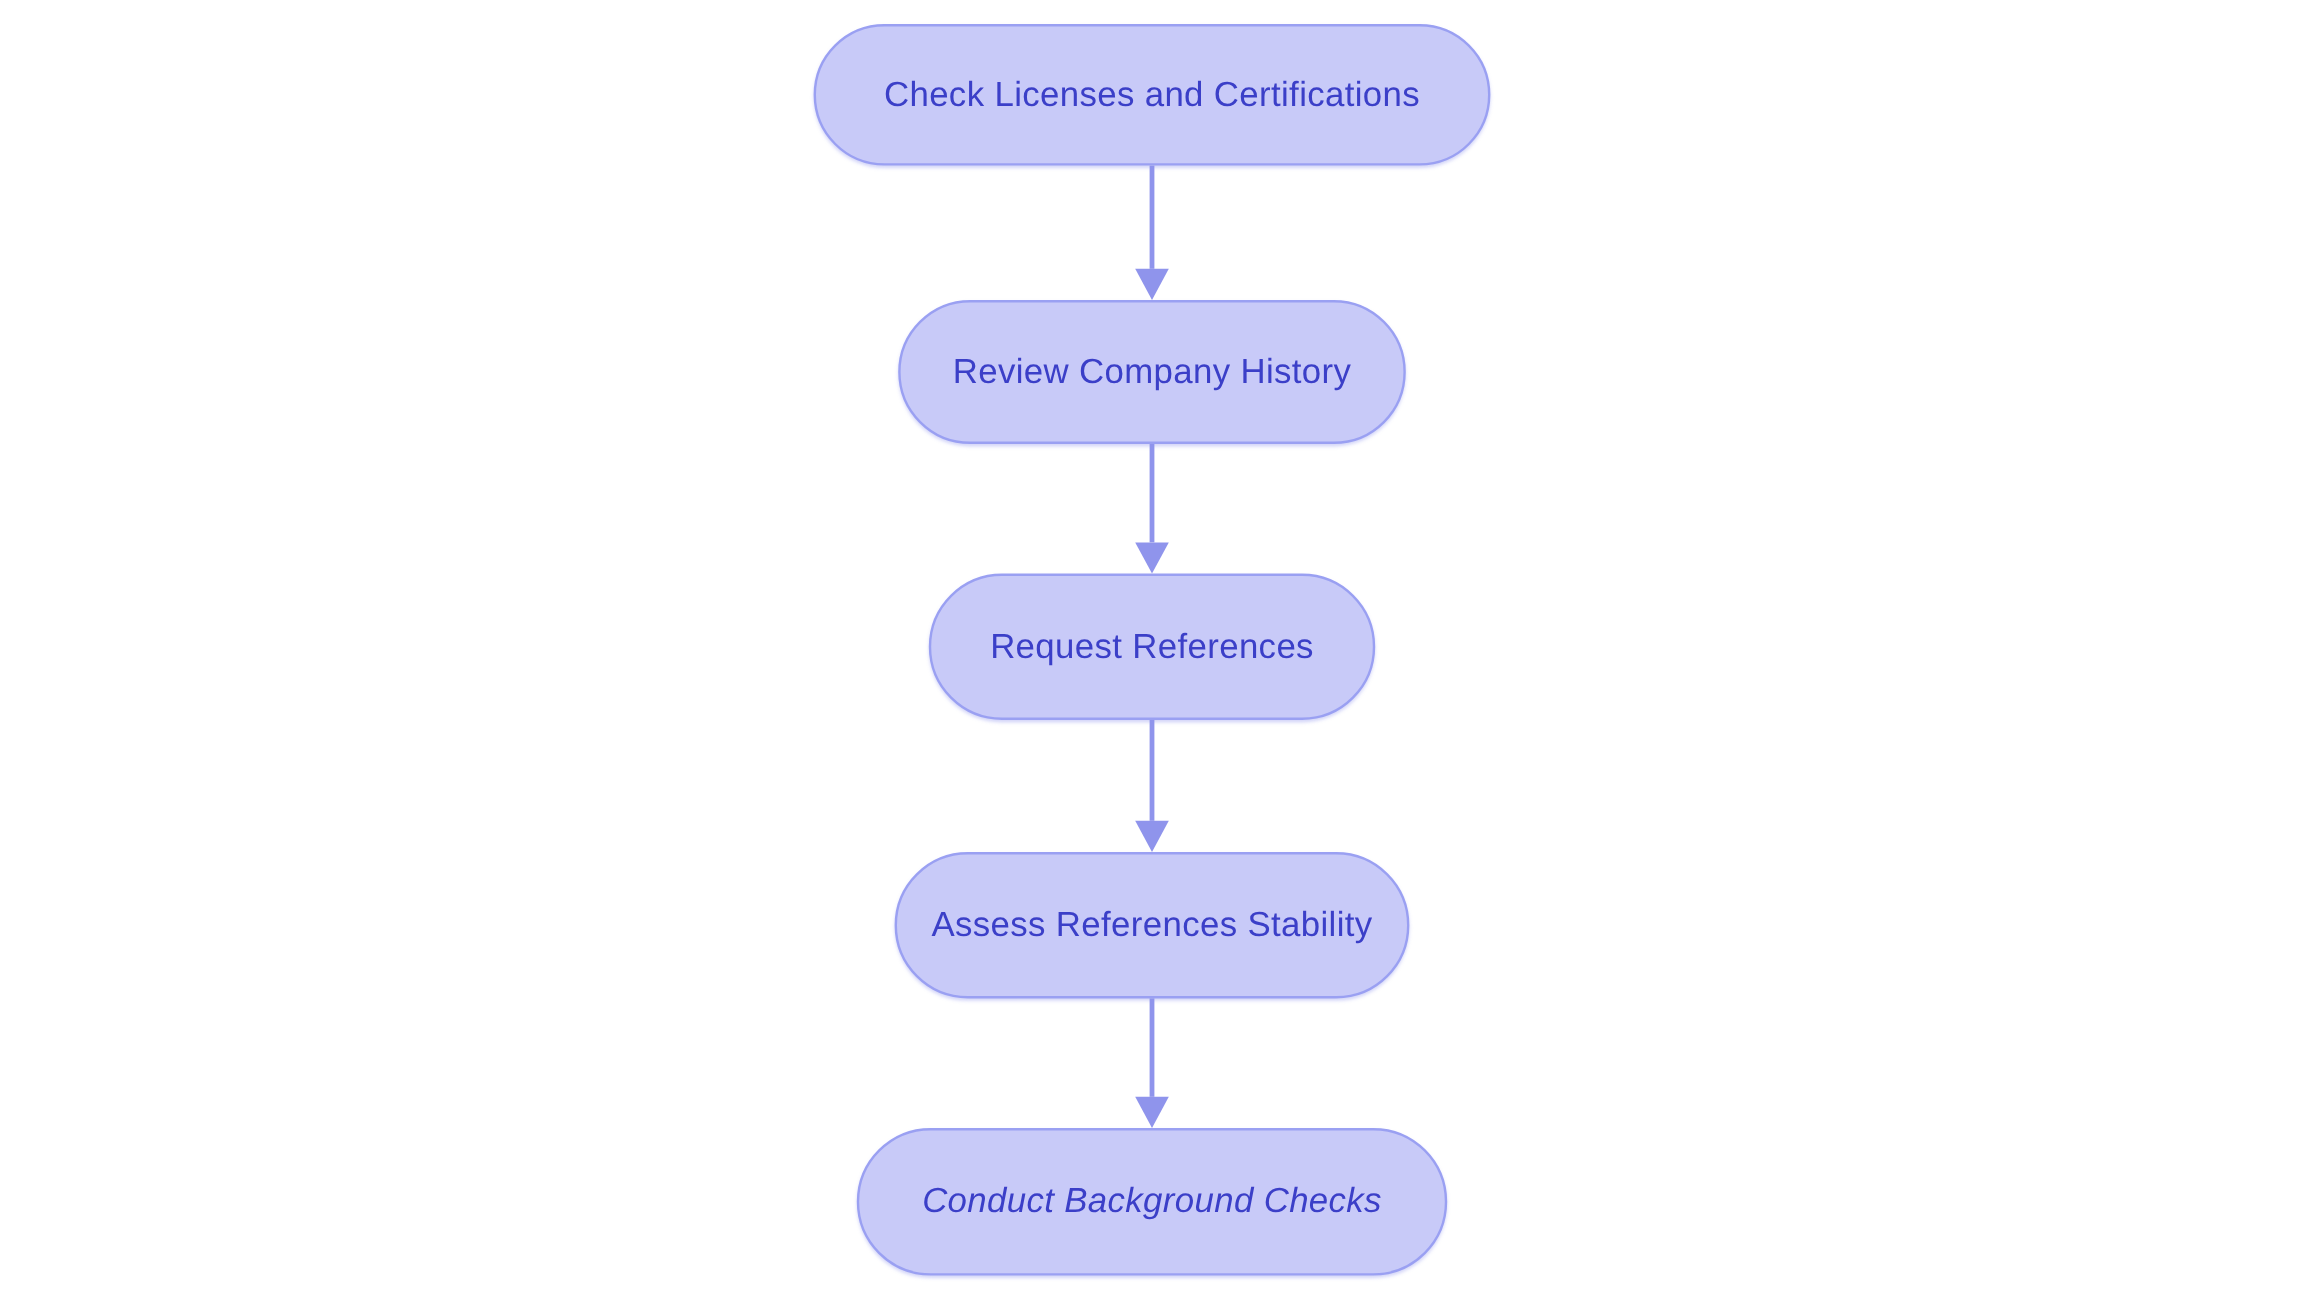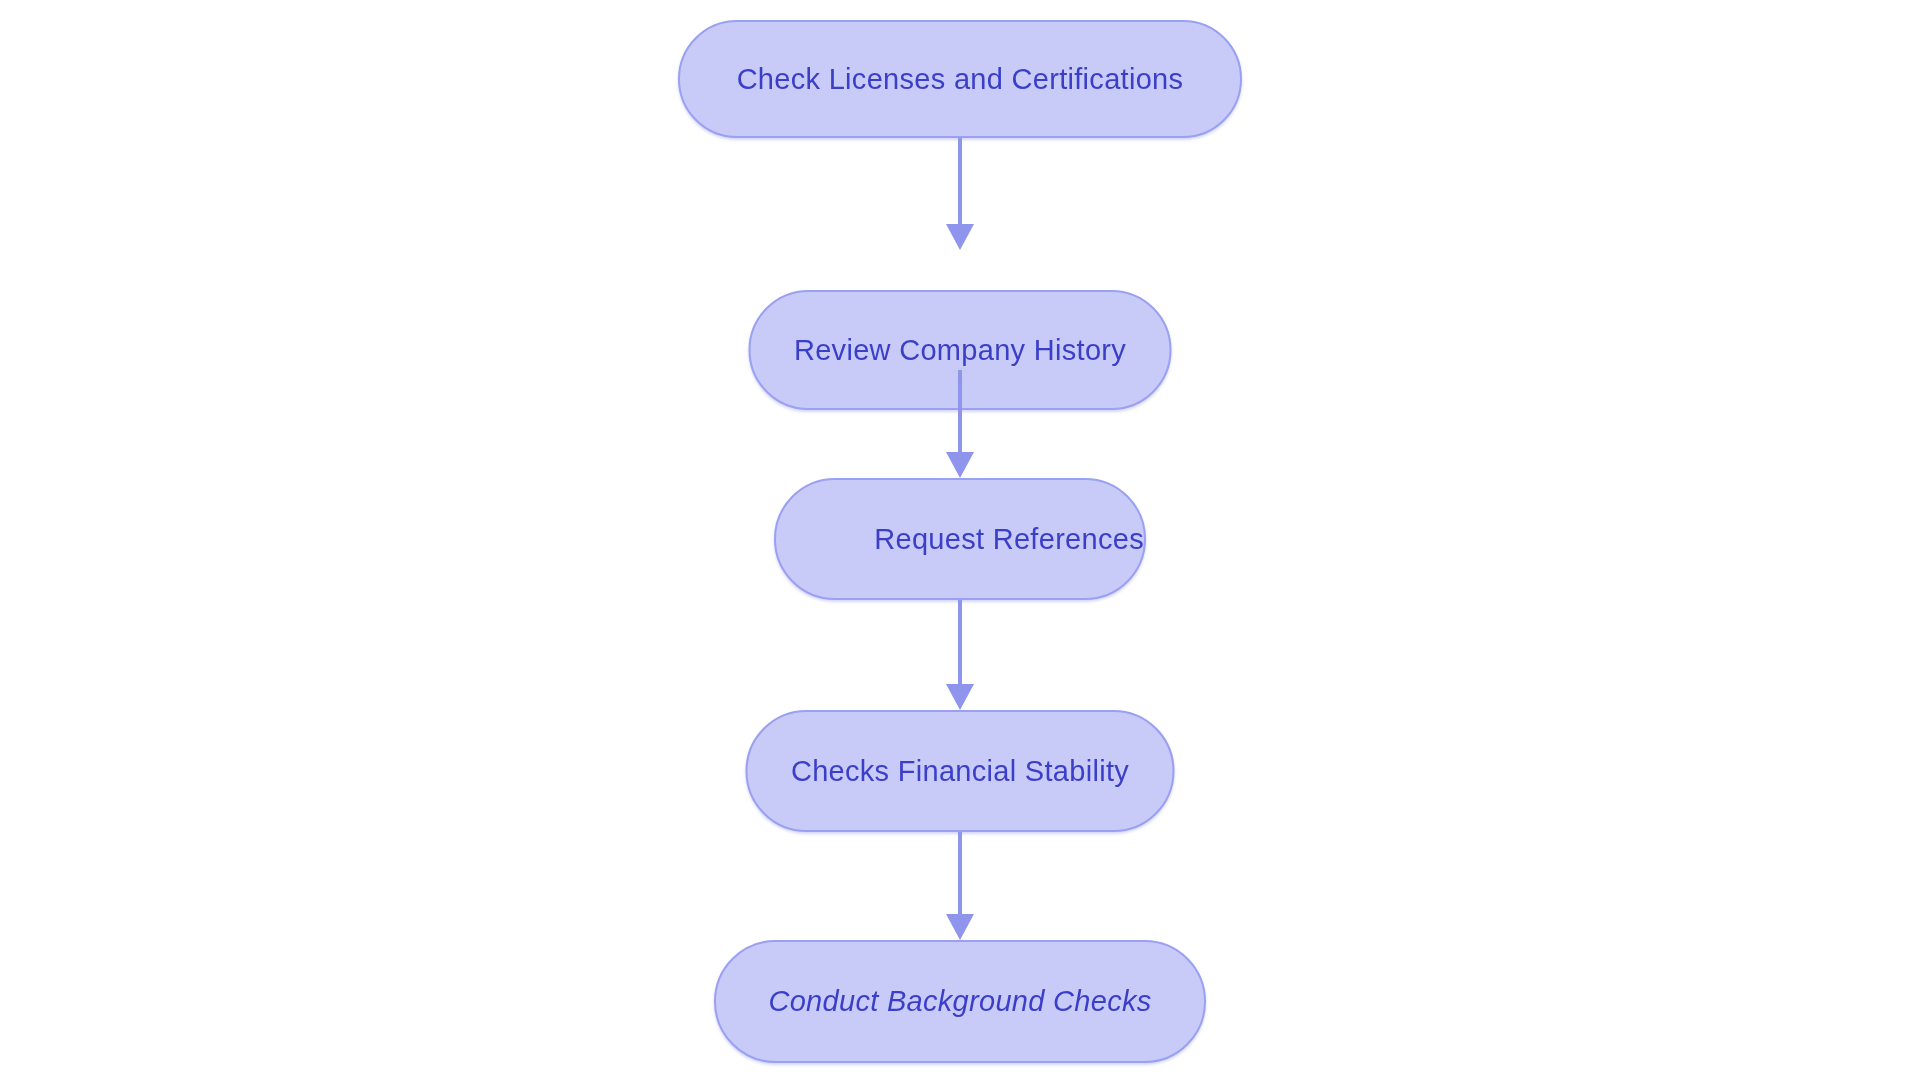--- a/index.html
+++ b/index.html
@@ -35,22 +35,22 @@
     box-shadow:0 2px 3px rgba(130,135,235,0.35);
   }
   .node-label{
     color:var(--node-text);
     font-size:29px;
     letter-spacing:0.3px;
     white-space:nowrap;
     text-align:center;
   }
   .n1{top:20px;width:564px;height:118px;}
-  .n2{top:250px;width:423px;height:120px;margin-top:40px;}
-  .n3{top:478px;width:372px;height:122px;justify-content:flex-end;}
+  .n2{top:250px;width:423px;height:120px;}
+  .n3{top:478px;width:372px;height:122px;}
   .n4{top:710px;width:429px;height:122px;}
   .n5{top:940px;width:492px;height:123px;font-style:italic;}
 
   .connector{
     position:absolute;
     left:50%;
     transform:translateX(-50%);
     width:28px;
     display:flex;
     flex-direction:column;
@@ -99,21 +99,21 @@
   <div class="node n3">
     <span class="node-label">Request References</span>
   </div>
 
   <div class="connector c3">
     <div class="arrow-line"></div>
     <div class="arrow-head"></div>
   </div>
 
   <div class="node n4">
-    <span class="node-label">Checks Financial Stability</span>
+    <span class="node-label">Assess References Stability</span>
   </div>
 
   <div class="connector c4">
     <div class="arrow-line"></div>
     <div class="arrow-head"></div>
   </div>
 
   <div class="node n5">
     <span class="node-label">Conduct Background Checks</span>
   </div>

